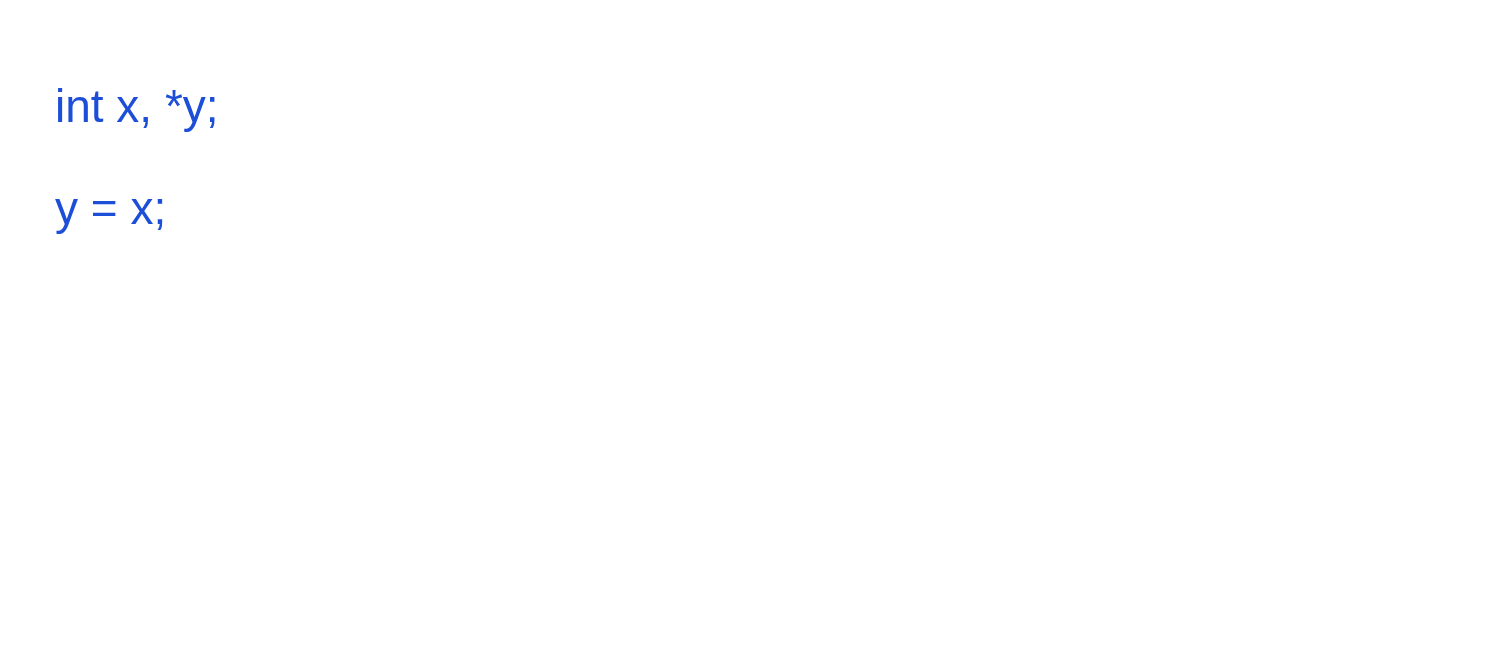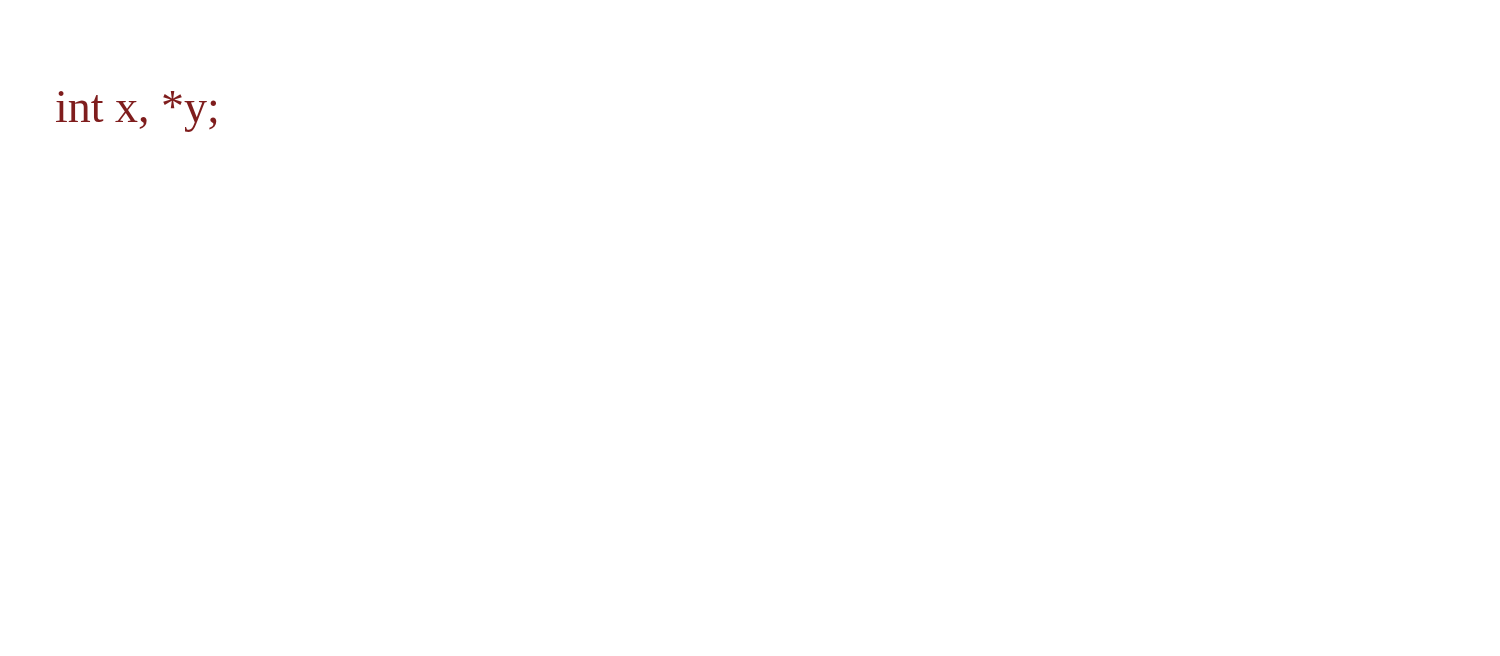--- a/index.html
+++ b/index.html
@@ -25,37 +25,38 @@
     .question-text {
       font-size: 52px;
       font-weight: 400;
       color: #1a1a1a;
       line-height: 1.25;
       margin-bottom: 30px;
       max-width: 1000px;
     }
 
     .code-block {
-      font-family: Liberation Serif, serif;
+      font-family: Liberation Sans, sans-serif;
       font-size: 46px;
-      color: #7f1d1d;
+      color: #1d4ed8;
       line-height: 1.6;
       margin-top: 10px;
     }
 
     .code-line {
       display: block;
       margin-bottom: 8px;
     }
 
     .code-line-gap {
       display: block;
       margin-bottom: 28px;
     }
   </style>
 </head>
 <body>
 
 <div class="main-container">
   <div class="code-block">
     <span class="code-line-gap">int x, *y;</span>
+    <span class="code-line-gap">y = x;</span>
   </div>
 </div>
 
 </body></html>

